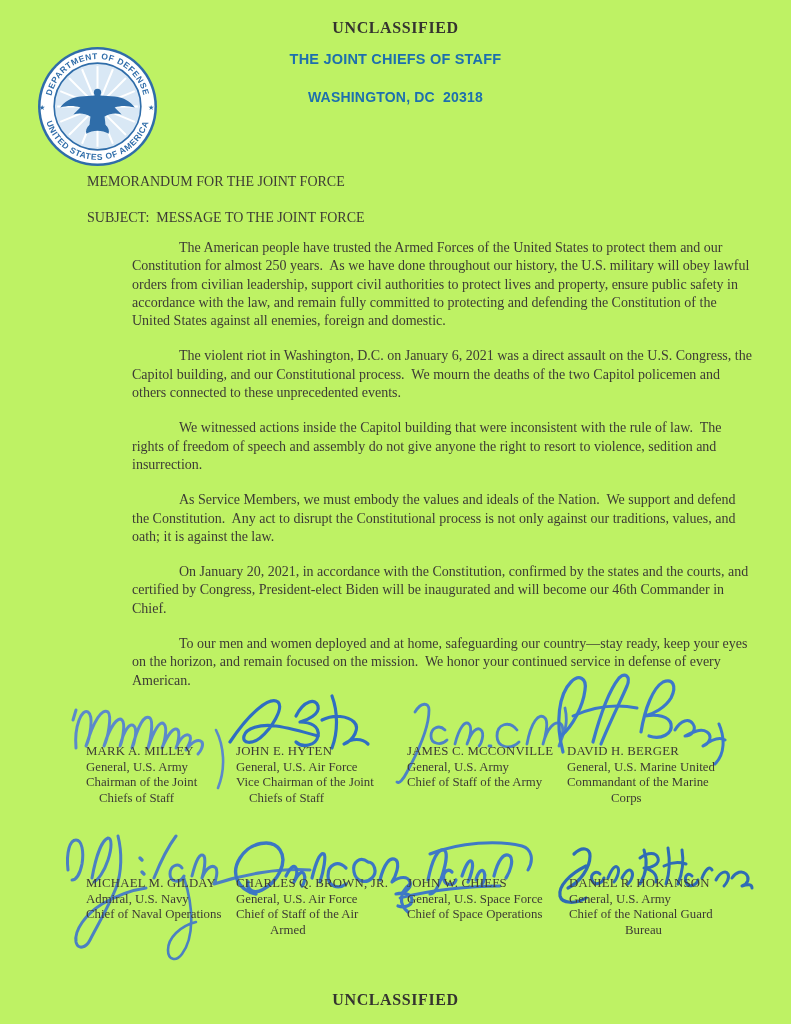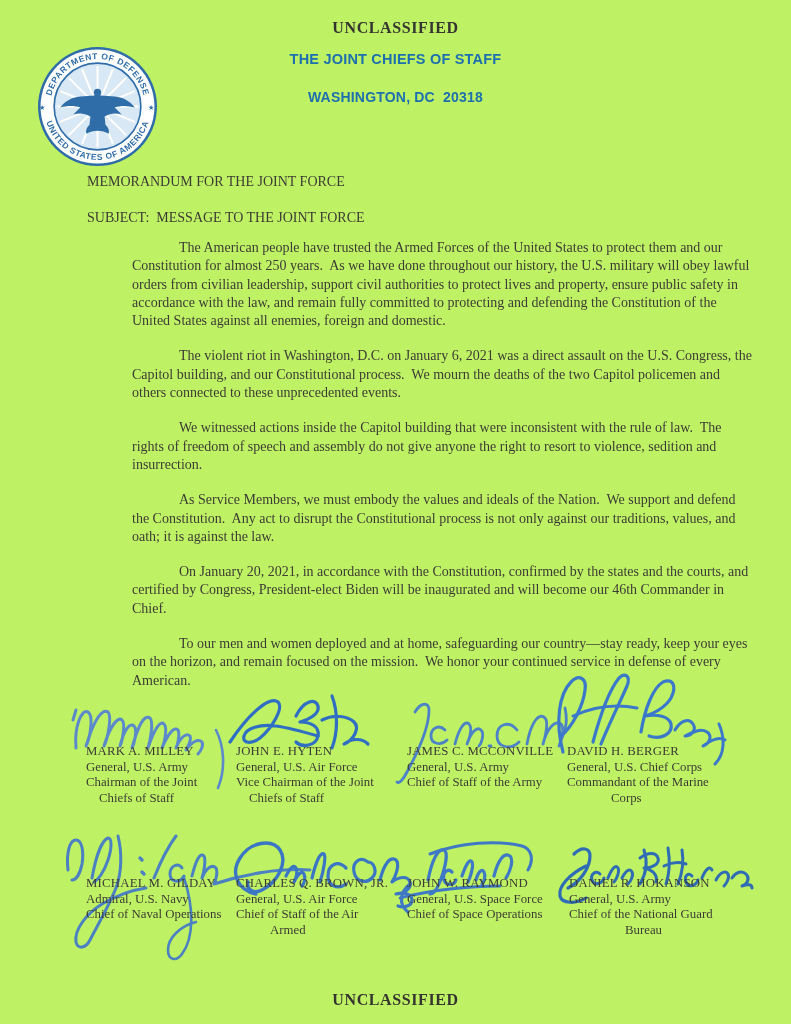--- a/index.html
+++ b/index.html
@@ -201,40 +201,40 @@
   </div>
 
   <div class="sig-block" style="left:407px;top:744px;width:162px;">
     <div class="sig-name">JAMES C. MCCONVILLE</div>
     <div>General, U.S. Army</div>
     <div>Chief of Staff of the Army</div>
   </div>
 
   <div class="sig-block" style="left:567px;top:744px;width:162px;">
     <div class="sig-name">DAVID H. BERGER</div>
-    <div>General, U.S. Chief Corps</div>
+    <div>General, U.S. Marine United</div>
     <div>Commandant of the Marine</div>
     <div class="t-ind-b">Corps</div>
   </div>
 
   <div class="sig-block" style="left:86px;top:876px;width:160px;">
     <div class="sig-name">MICHAEL M. GILDAY</div>
     <div>Admiral, U.S. Navy</div>
     <div>Chief of Naval Operations</div>
   </div>
 
   <div class="sig-block" style="left:236px;top:876px;width:170px;">
     <div class="sig-name">CHARLES Q. BROWN, JR.</div>
     <div>General, U.S. Air Force</div>
     <div>Chief of Staff of the Air</div>
     <div class="t-ind-c">Armed</div>
   </div>
 
   <div class="sig-block" style="left:407px;top:876px;width:162px;">
-    <div class="sig-name">JOHN W. RAYMOND</div>
+    <div class="sig-name">JOHN W. CHIEFS</div>
     <div>General, U.S. Space Force</div>
     <div>Chief of Space Operations</div>
   </div>
 
   <div class="sig-block" style="left:569px;top:876px;width:165px;">
     <div class="sig-name">DANIEL R. HOKANSON</div>
     <div>General, U.S. Army</div>
     <div>Chief of the National Guard</div>
     <div class="t-ind-d">Bureau</div>
   </div>

